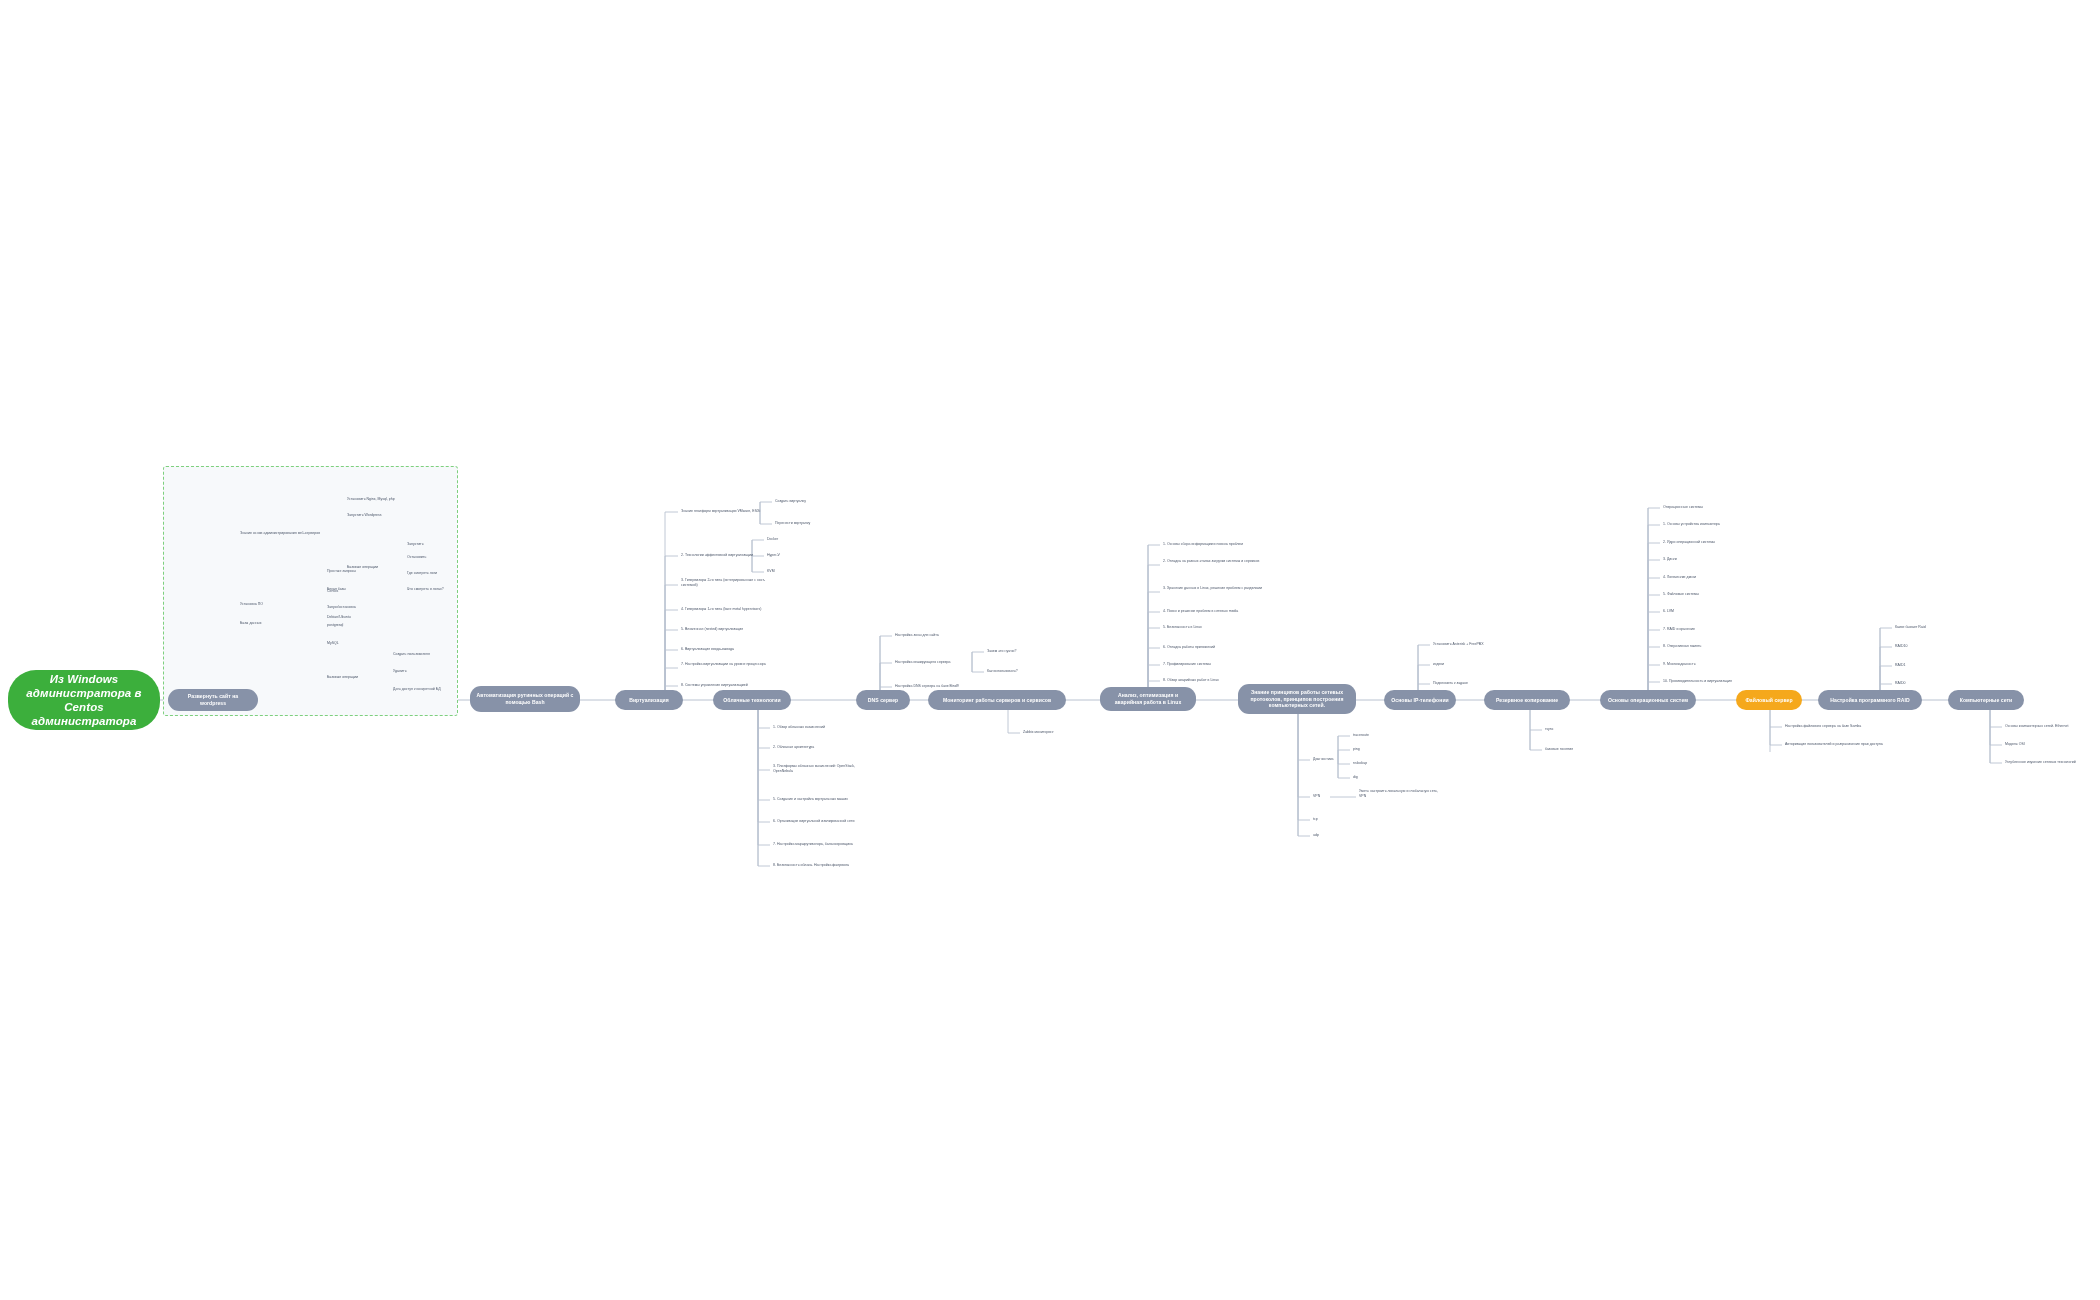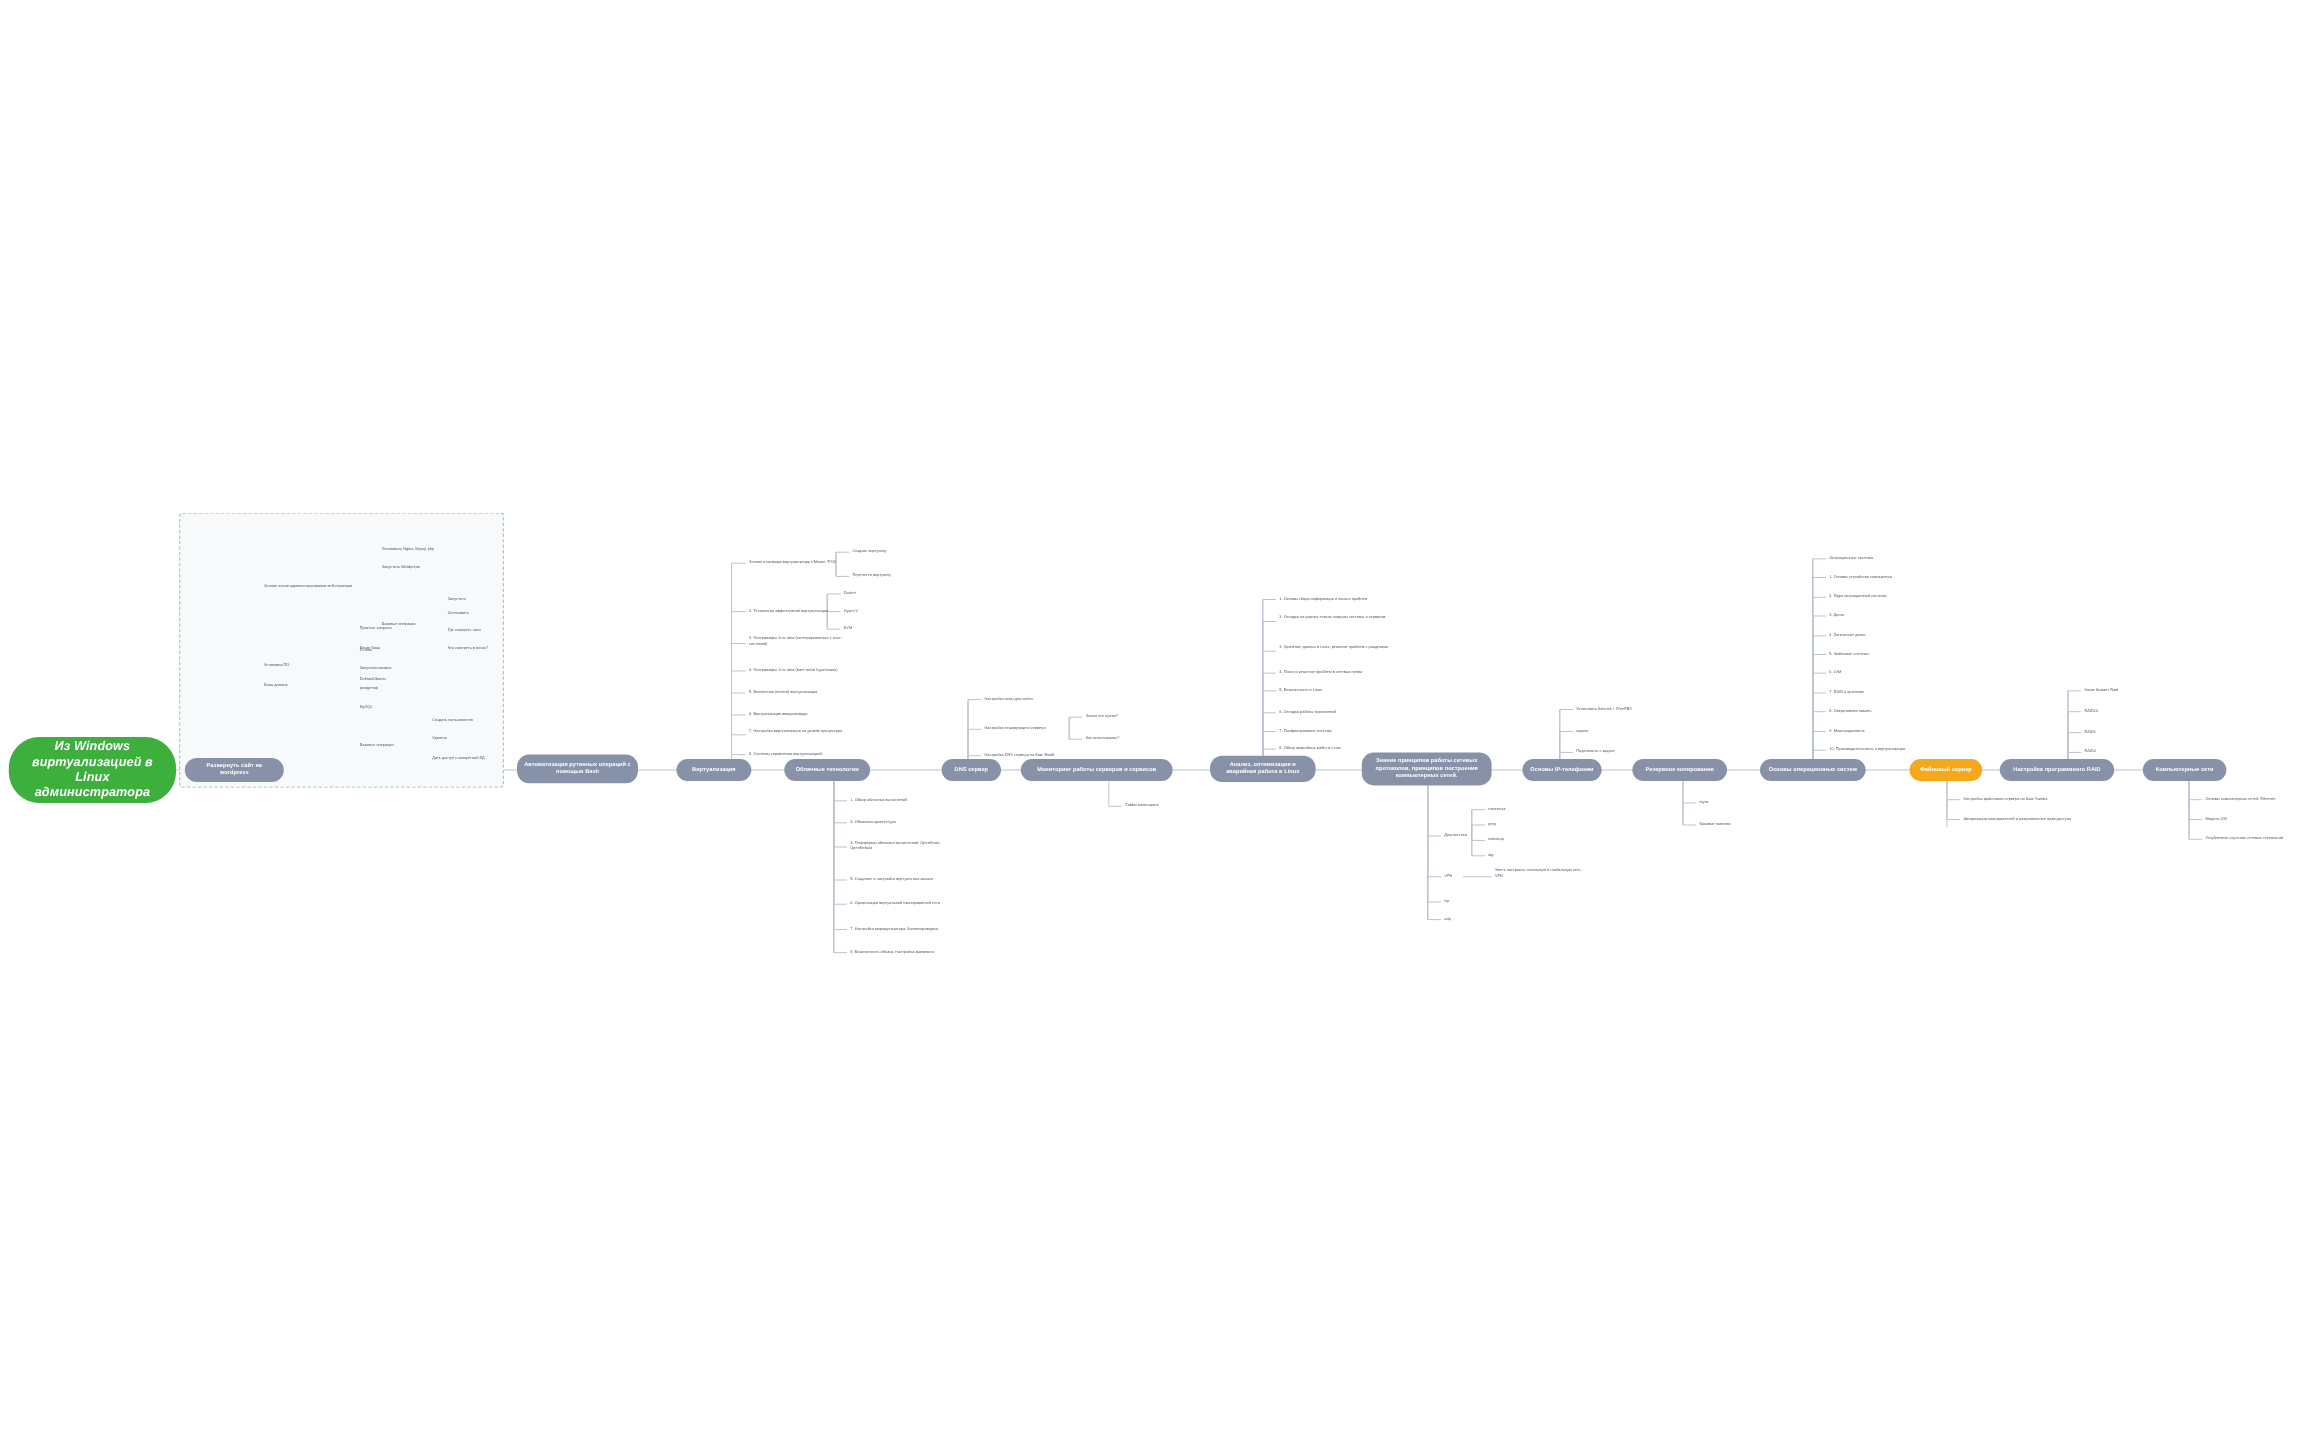--- a/index.html
+++ b/index.html
@@ -213,21 +213,21 @@
       <path d="M1990 700 V 745 M1990 745 H 2002"></path>
       <path d="M1990 700 V 763 M1990 763 H 2002"></path>
       <path d="M1990 727 V 763"></path>
     </g>
   </svg>
 
   <div class="group-frame" style="left:163px; top:466px; width:295px; height:250px;"></div>
 
   <div class="root-node" style="left:8px; top:670px; width:152px; height:60px;">
     <span style="white-space:pre-line;">Из Windows
-виртуализацией в Linux
+администратора в Centos
 администратора</span>
   </div>
 
   <div class="main-node" style="left:168px; top:689px; width:90px; height:22px;">
     <span>Развернуть сайт на wordpress</span>
   </div>
 
   <div class="main-node" style="left:470px; top:686px; width:110px; height:26px;">
     <span>Автоматизация рутинных операций с помощью Bash</span>
   </div>

